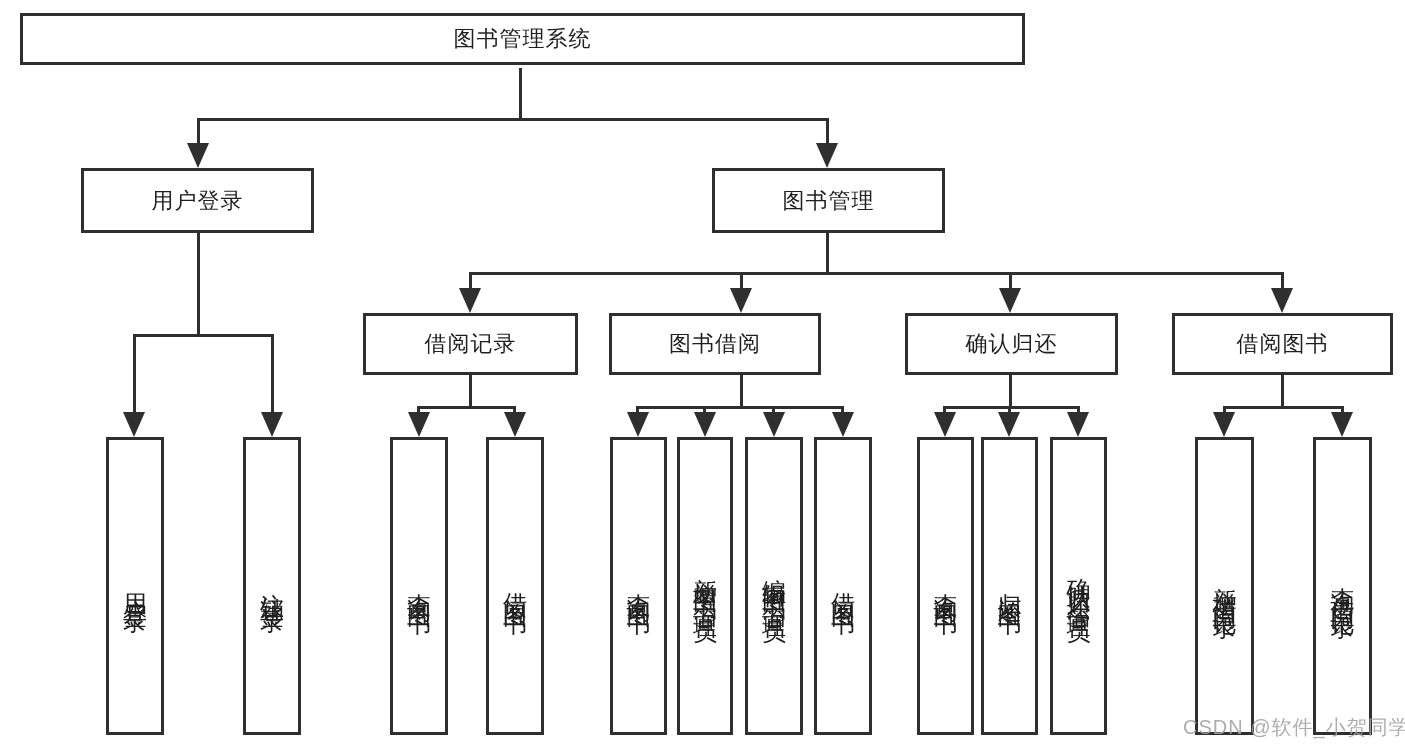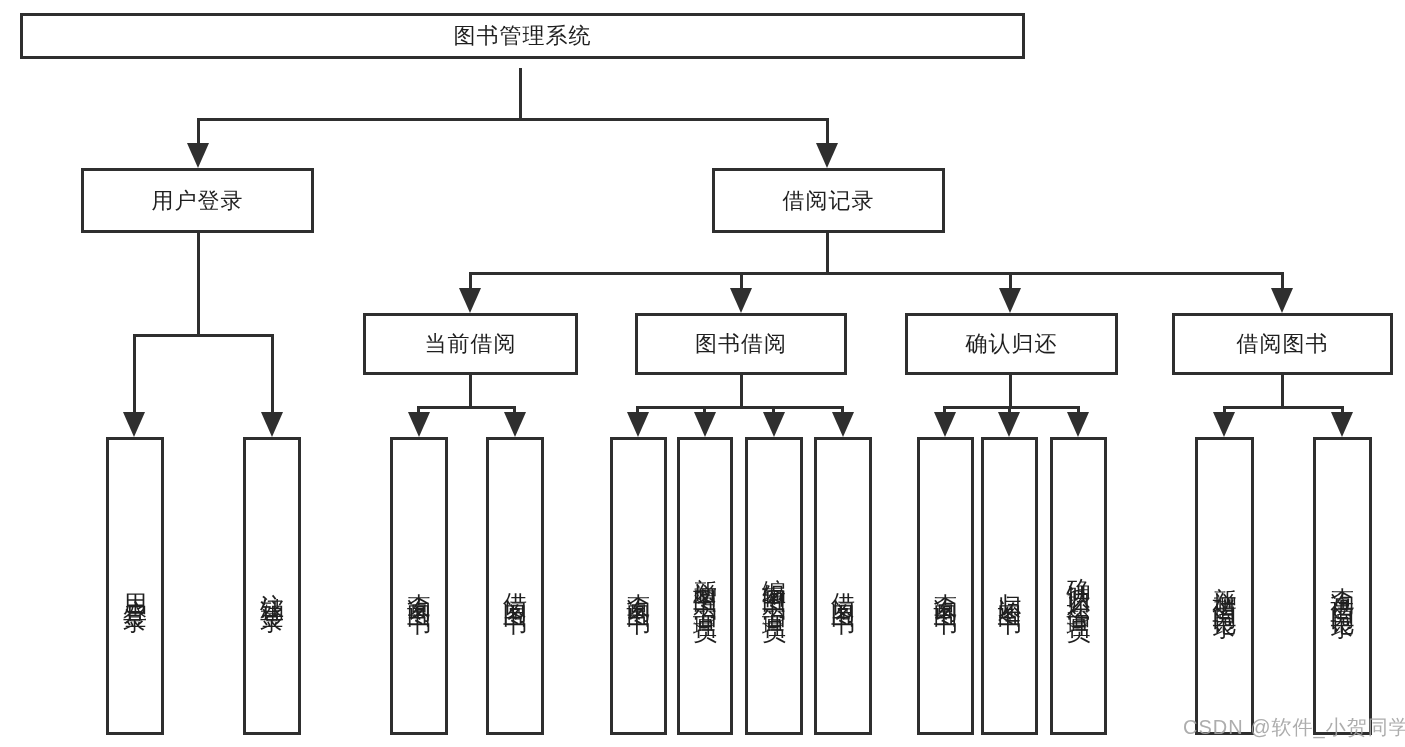--- a/index.html
+++ b/index.html
@@ -59,27 +59,27 @@
     letter-spacing:1px;
     z-index:3;
     white-space:nowrap;
   }
 </style>
 </head>
 <body>
 
 <div id="stage">
 
-  <div class="b" style="left:20px;top:13px;width:1005px;height:46px">图书管理系统</div>
+  <div class="b" style="left:20px;top:13px;width:1005px;height:52px">图书管理系统</div>
 
   <div class="b" style="left:81px;top:168px;width:233px;height:65px">用户登录</div>
-  <div class="b" style="left:712px;top:168px;width:233px;height:65px">借阅记录</div>
+  <div class="b" style="left:712px;top:168px;width:233px;height:65px">图书管理</div>
 
-  <div class="b" style="left:363px;top:313px;width:215px;height:62px">当前借阅</div>
-  <div class="b" style="left:635px;top:313px;width:212px;height:62px">图书借阅</div>
+  <div class="b" style="left:363px;top:313px;width:215px;height:62px">借阅记录</div>
+  <div class="b" style="left:609px;top:313px;width:212px;height:62px">图书借阅</div>
   <div class="b" style="left:905px;top:313px;width:213px;height:62px">确认归还</div>
   <div class="b" style="left:1172px;top:313px;width:221px;height:62px">借阅图书</div>
 
   <div class="vb" style="left:106px;top:437px;width:58px;height:298px">
     <span class="vt">用户登录</span>
   </div>
   <div class="vb" style="left:243px;top:437px;width:58px;height:298px">
     <span class="vt">注销登录</span>
   </div>
 

